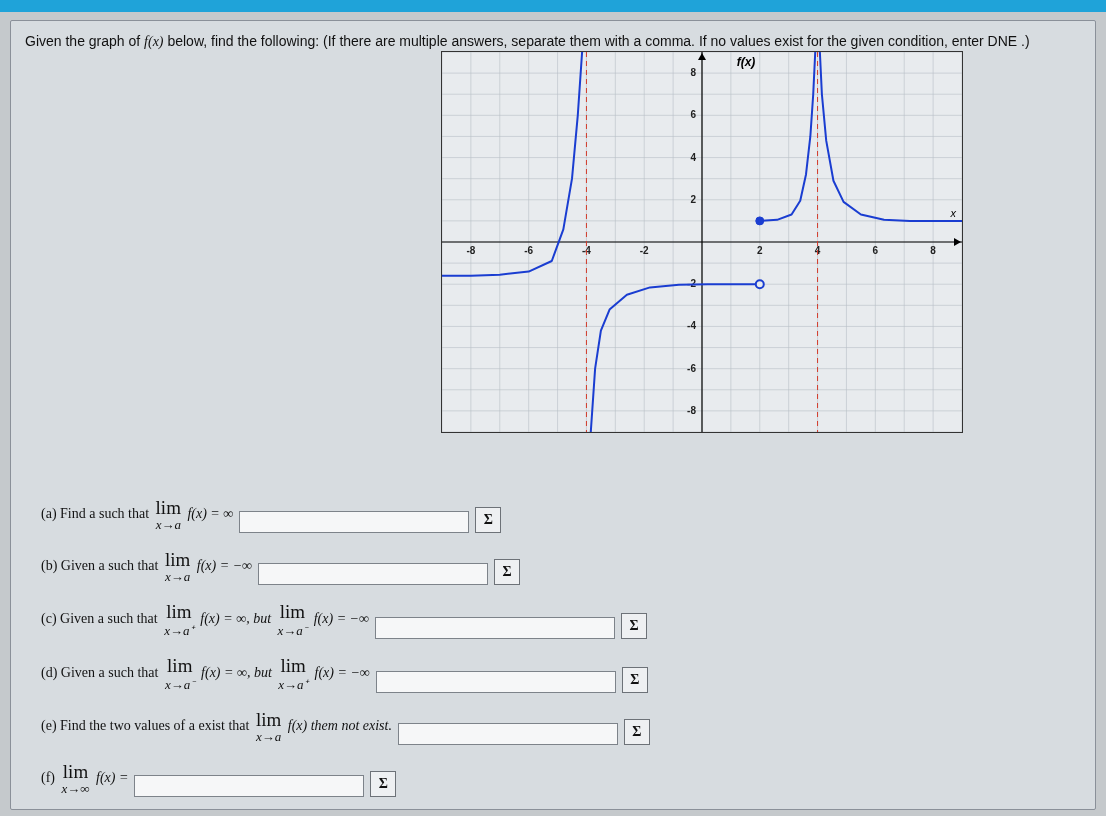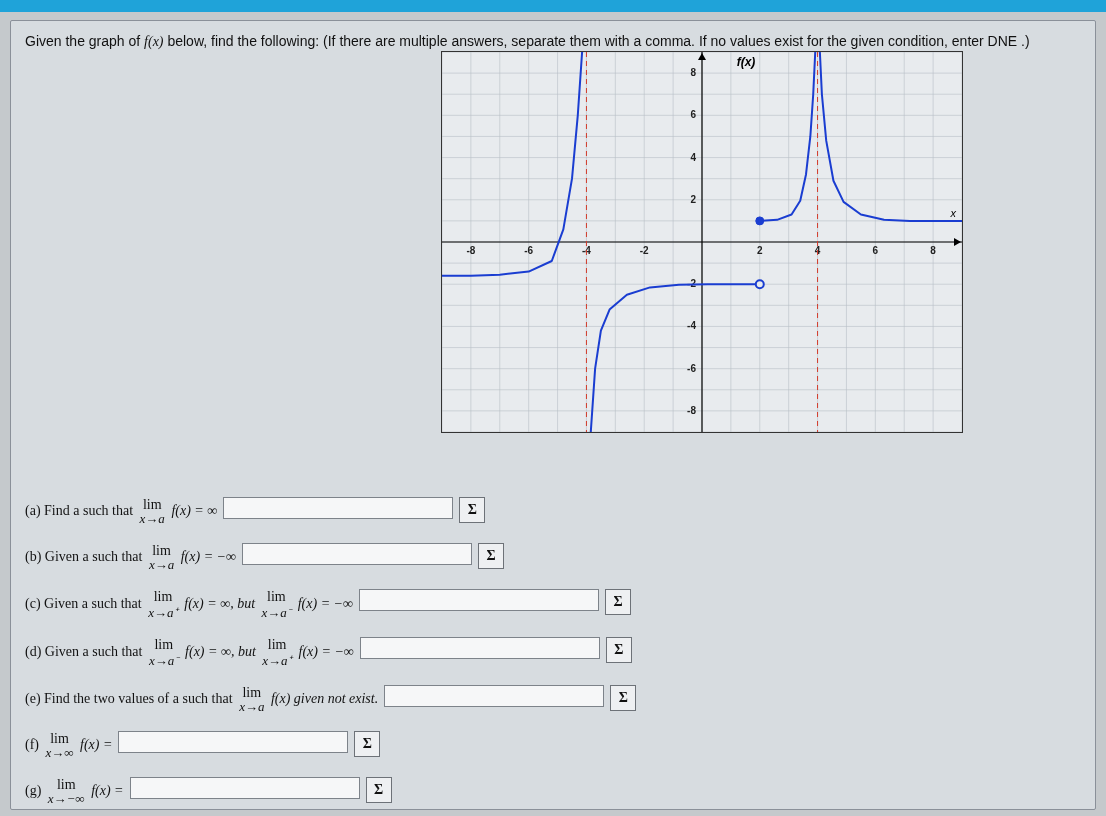--- a/index.html
+++ b/index.html
@@ -4,24 +4,24 @@
 <style>
   html,body{margin:0;padding:0;background:#c5c9cc;font-family:Arial,Helvetica,sans-serif;font-size:14px;color:#000}
   .page{width:1106px;height:816px;position:relative;background:#c5c9cc}
   .topbar{height:12px;background:#1fa3d9}
   .sheet{margin:8px 10px 0 10px;background:#d7dce0;border:1px solid #8a9099;border-radius:2px;height:790px;position:relative;padding:12px 14px 16px 14px;box-sizing:border-box}
   .prompt{font-size:14px;color:#111}
   .mathvar{font-style:italic;font-family:"Times New Roman",serif}
   .chartwrap{position:absolute;left:430px;top:30px;width:520px;height:380px;background:#e8ebee;border:1px solid #333}
   svg.chart{display:block}
   .questions{position:absolute;left:14px;top:460px;width:860px}
-  .qrow{display:flex;align-items:flex-start;margin:16px 0;color:#111}
+  .qrow{display:flex;align-items:flex-end;margin:16px 16px;color:#111}
   .qlabel{white-space:nowrap;font-size:14px}
   .qlabel .lim{display:inline-block;text-align:center;vertical-align:middle;margin:0 3px}
-  .qlabel .lim .top{display:block;font-size:14px}
+  .qlabel .lim .top{display:block;font-size:19px}
   .qlabel .lim .bot{display:block;font-size:13px;margin-top:-2px}
   input.ans{height:22px;border:1px solid #7d838a;background:#f6f7f8;padding:2px 4px;font-size:13px;margin-left:6px;box-sizing:border-box}
   .sig{display:inline-flex;align-items:center;justify-content:center;width:24px;height:24px;background:#eef0f2;border:1px solid #6d7278;margin-left:6px;font-family:"Times New Roman",serif;font-weight:bold}
   .fn{font-family:"Times New Roman",serif}
 </style>
 </head>
 <body>
 
 <div class="page">
   <div class="topbar"></div>
@@ -149,23 +149,23 @@
           <span class="mathvar"> f(x) = ∞, but </span>
           <span class="lim"><span class="top">lim</span><span class="bot mathvar">x→a⁺</span></span>
           <span class="mathvar"> f(x) = −∞</span>
         </span>
         <input class="ans" style="width: 240px;">
         <span class="sig">Σ</span>
       </div>
 
       <div class="qrow">
         <span class="qlabel fn">
-          <span>(e) Find the two values of a such that </span>
+          <span>(e) Find the two values of a exist that </span>
           <span class="lim"><span class="top">lim</span><span class="bot mathvar">x→a</span></span>
-          <span class="mathvar"> f(x) given not exist.</span>
+          <span class="mathvar"> f(x) them not exist.</span>
         </span>
         <input class="ans" style="width: 220px;">
         <span class="sig">Σ</span>
       </div>
 
       <div class="qrow">
         <span class="qlabel fn">
           <span>(f) </span>
           <span class="lim"><span class="top">lim</span><span class="bot mathvar">x→∞</span></span>
           <span class="mathvar"> f(x) =</span>

